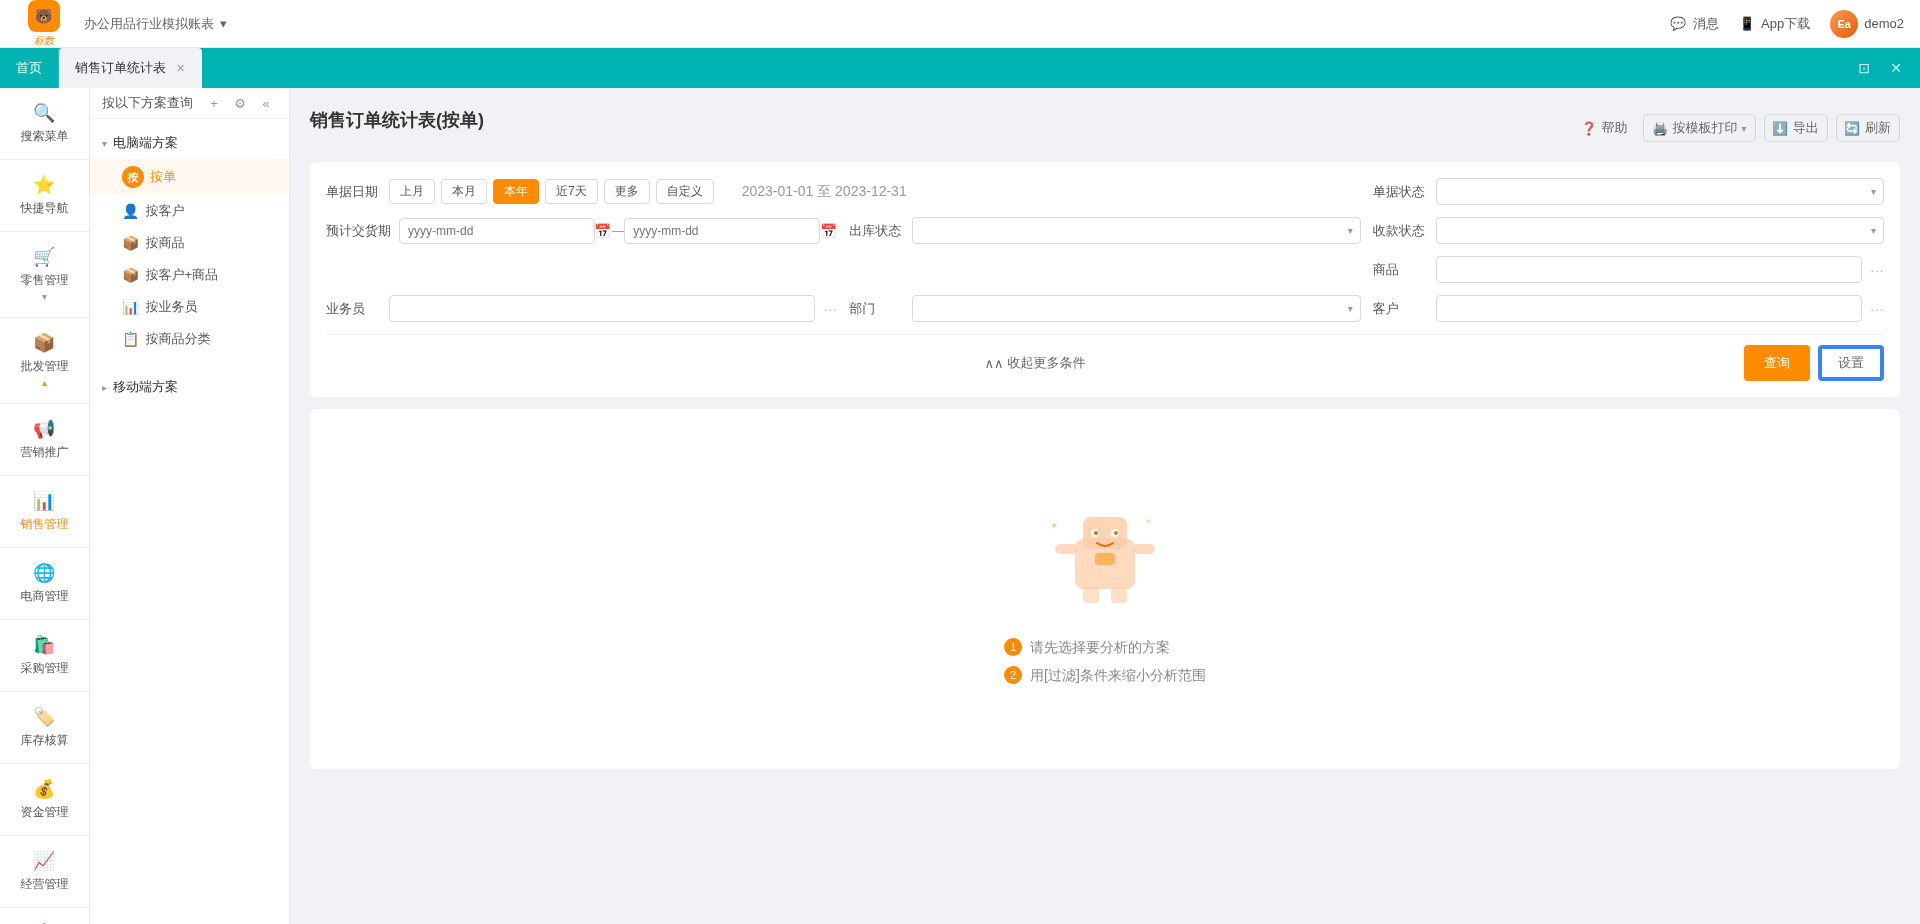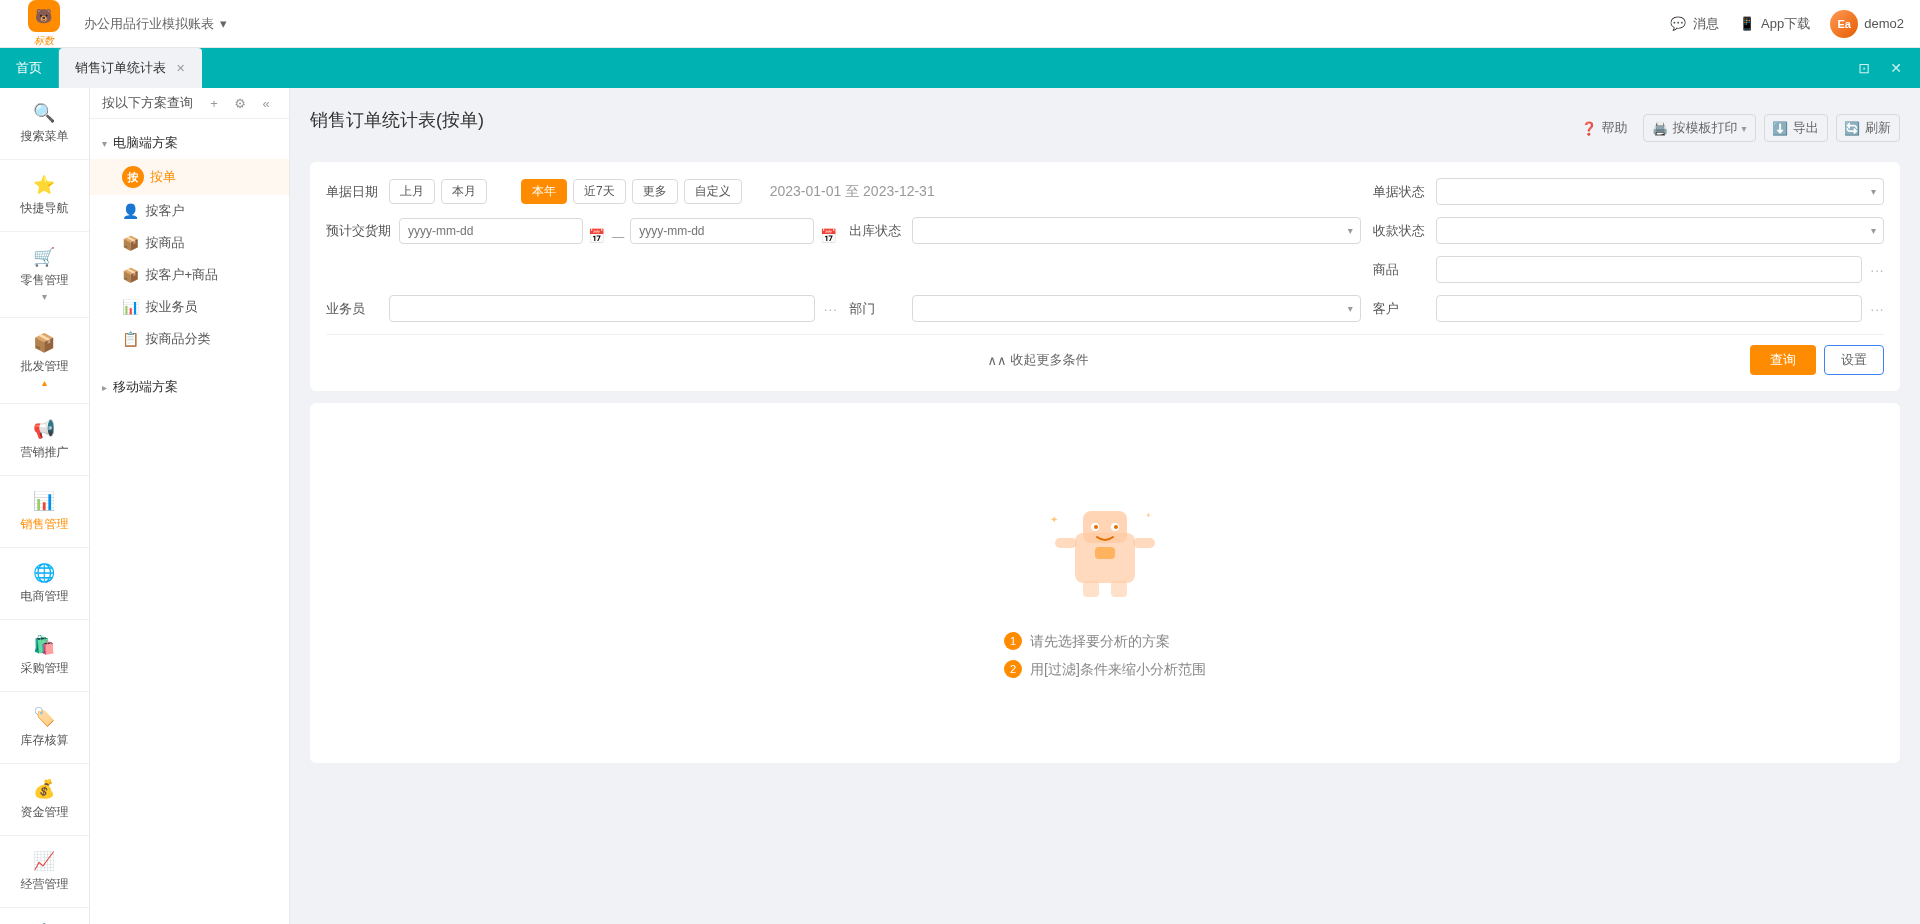--- a/index.html
+++ b/index.html
@@ -170,21 +170,21 @@
 
     
     .main-content {
       flex: 1;
       overflow-y: auto;
       padding: 20px;
       background: #f0f2f5;
     }
 
     .page-title {
-      font-size: 18px; font-weight: normal; color: #333;
+      font-size: 18px; font-weight: bold; color: #333;
       margin-bottom: 16px;
     }
 
     
     .filter-card {
       background: #fff;
       border-radius: 6px;
       padding: 16px;
       margin-bottom: 12px;
     }
@@ -208,21 +208,21 @@
       color: #666; font-size: 13px; cursor: pointer; padding: 4px 8px;
       border: 1px solid #d9d9d9; border-radius: 4px;
     }
     .btn-query {
       background: #ff8c00; color: #fff;
       border: none; border-radius: 4px;
       padding: 6px 20px; font-size: 13px; cursor: pointer;
     }
     .btn-settings {
       background: #fff; color: #666;
-      border: 1px solid #3b82f6; border-radius: 4px;
+      border: 4px solid #3b82f6; border-radius: 4px;
       padding: 5px 16px; font-size: 13px; cursor: pointer;
     }
 
     .filter-row {
       display: grid; grid-template-columns: 1fr 1fr 1fr;
       gap: 12px;
       margin-bottom: 12px;
       align-items: center;
     }
     .filter-field {
@@ -258,21 +258,21 @@
       cursor: pointer;
       appearance: none;
     }
     .select-arrow {
       position: absolute; right: 8px;
       color: #999; font-size: 10px;
       pointer-events: none;
     }
     .filter-date-range {
       flex: 1;
-      display: flex; align-items: flex-end; gap: 6px;
+      display: flex; align-items: center; 
     }
     .date-input {
       flex: 1;
       border: 1px solid #d9d9d9;
       border-radius: 4px;
       padding: 5px 8px;
       font-size: 12px;
       color: #bbb;
       outline: none;
     }
@@ -282,21 +282,21 @@
     .date-shortcuts { display: flex; gap: 6px; }
     .date-btn {
       padding: 3px 10px;
       border-radius: 4px;
       border: 1px solid #d9d9d9;
       background: #fff;
       font-size: 12px; color: #555;
       cursor: pointer;
     }
     .date-btn.active {
-      background: #ff8c00; border-color: #ff8c00; color: #fff; margin-left: 28px;
+      background: #ff8c00; border-color: #ff8c00; color: #fff;
     }
     .date-range-text { font-size: 14px; color: #999; margin-left: 20px; }
 
     .collapse-btn {
       display: flex; align-items: center; justify-content: center;
       gap: 4px;
       margin-top: 12px;
       padding: 8px;
       cursor: pointer;
       color: #666; font-size: 13px;

